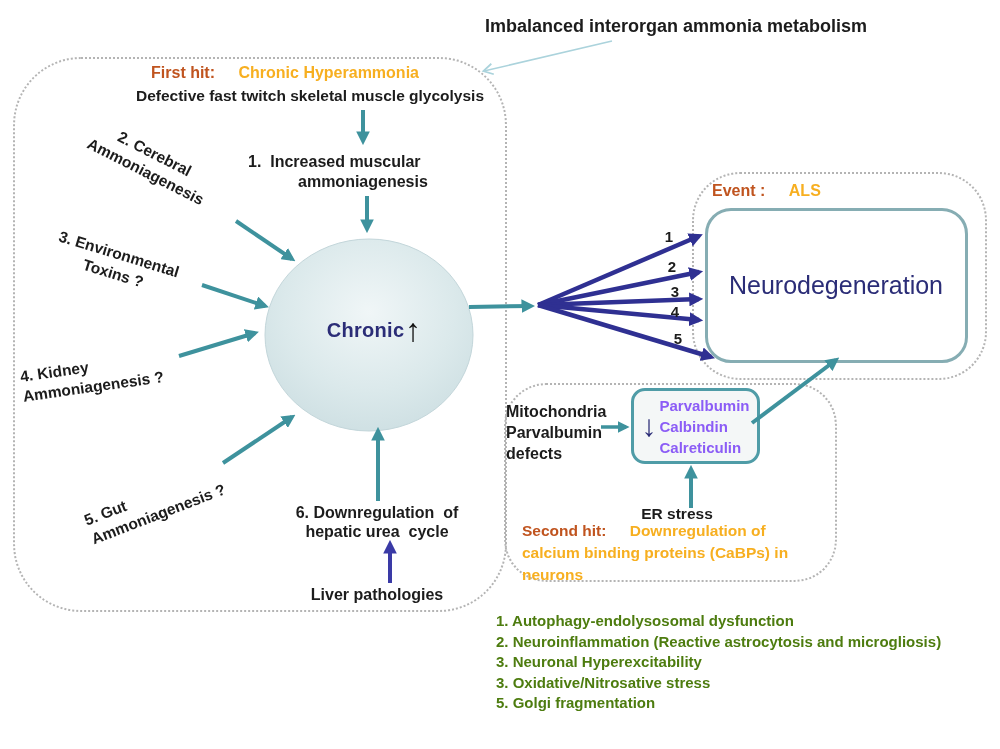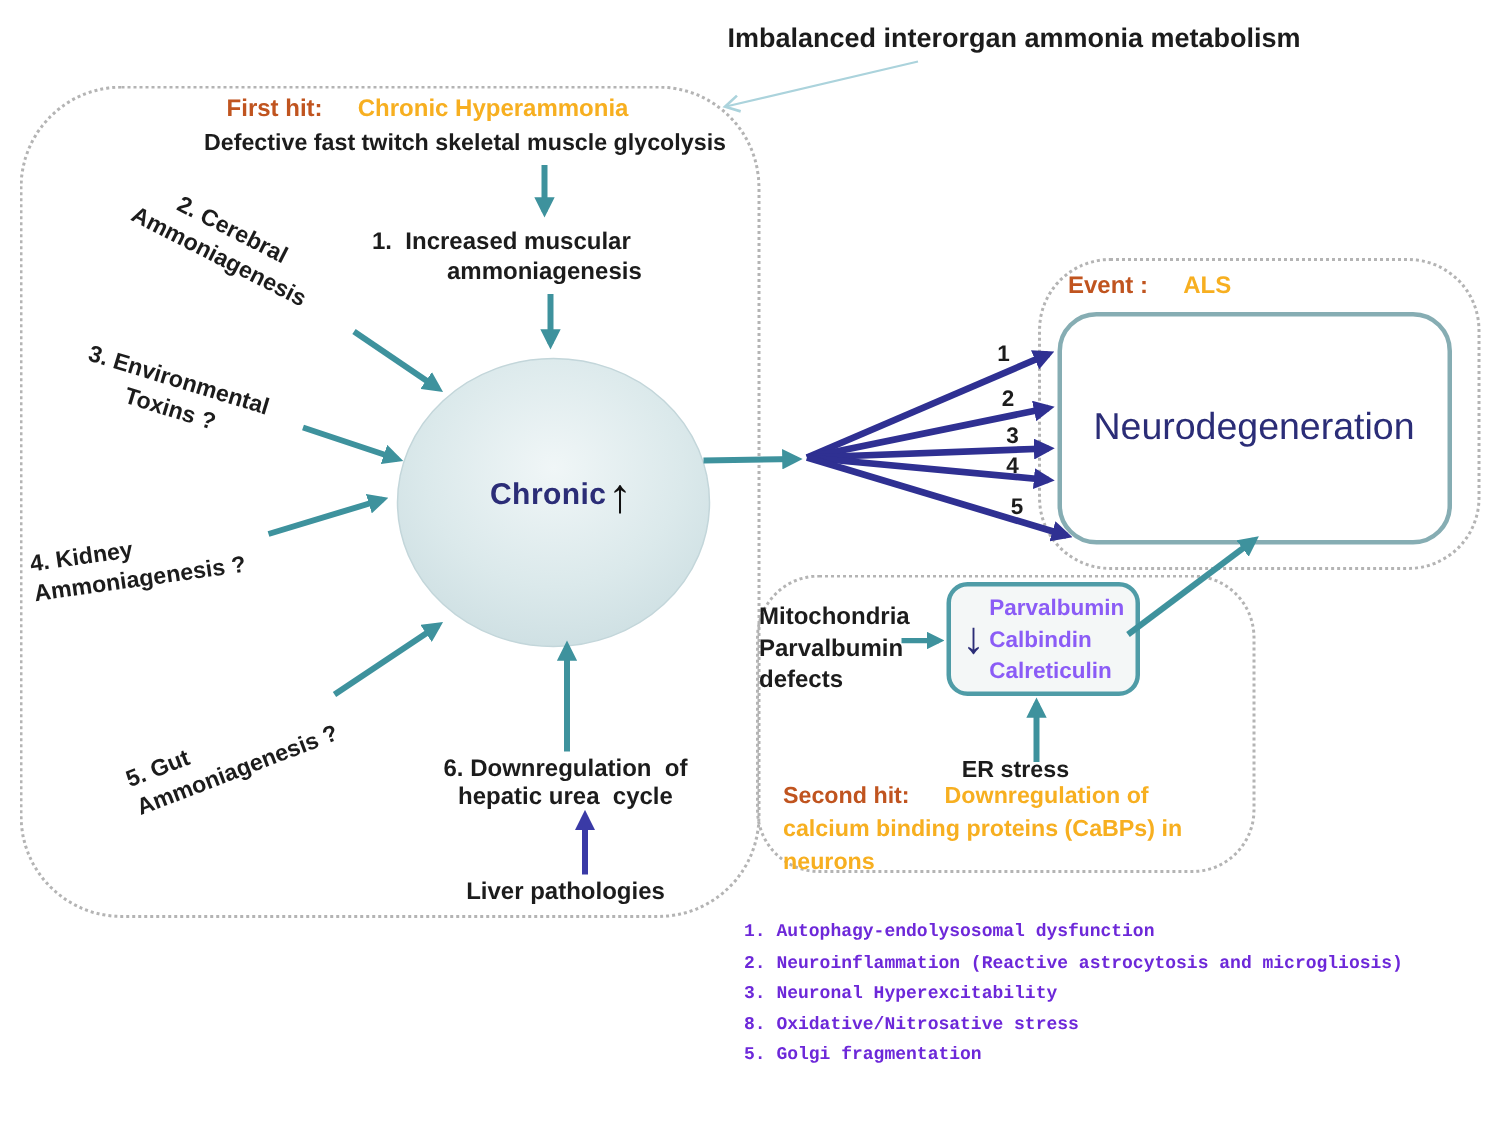--- a/index.html
+++ b/index.html
@@ -37,21 +37,21 @@
   .rotm8{transform:translate(-50%,-50%) rotate(-8deg);}
   .rotm21{transform:translate(-50%,-50%) rotate(-21deg);}
   .fan-num{font-size:15px;font-weight:bold;color:#1c1c1c;}
   #neuro-label{font-size:25px;color:#2b2d77;white-space:nowrap;}
   #ammonia-group{display:flex;align-items:center;}
   #ammonia-label{font-size:20px;font-weight:bold;color:#2b2d77;letter-spacing:.3px;}
   #ammonia-up-icon{font-size:32px;font-weight:bold;color:#111;line-height:.8;margin-left:1px;}
   #cabp-down-icon{font-size:30px;font-weight:bold;color:#2b2d77;line-height:.8;}
   .cabp-list{font-size:15px;font-weight:bold;color:#8b5cf6;line-height:21px;white-space:nowrap;}
   #secondhit-para{width:302px;font-size:15.5px;font-weight:bold;line-height:22px;}
-  .legend-item{font-size:12px;font-weight:bold;color:#6d28d9;line-height:20.6px;white-space:nowrap;font-family:Liberation Mono, monospace;}
+  .legend-item{font-size:15px;font-weight:bold;color:#4d7c0f;line-height:20.6px;white-space:nowrap;}
   svg.overlay{position:absolute;left:0;top:0;pointer-events:none;}
 </style>
 </head>
 <body>
 
 <div class="canvas">
 
   <div id="left-box" class="dashed"></div>
   <div id="event-box" class="dashed"></div>
   <div id="second-box" class="dashed"></div>
@@ -175,17 +175,17 @@
   <div class="abs ctr b fs155 blacktxt nowrap" style="left:677px;top:514px;">ER stress</div>
   <div id="secondhit-para" class="abs" style="left:522px;top:520px;">
     <span class="rust">Second hit:</span>
     <span class="gold">Downregulation of calcium binding proteins (CaBPs) in neurons</span>
   </div>
 
   <div class="abs" style="left:496px;top:611px;">
     <div class="legend-item">1. Autophagy-endolysosomal dysfunction</div>
     <div class="legend-item">2. Neuroinflammation (Reactive astrocytosis and microgliosis)</div>
     <div class="legend-item">3. Neuronal Hyperexcitability</div>
-    <div class="legend-item">8. Oxidative/Nitrosative stress</div>
+    <div class="legend-item">3. Oxidative/Nitrosative stress</div>
     <div class="legend-item">5. Golgi fragmentation</div>
   </div>
 
 </div>
 
 </body></html>

